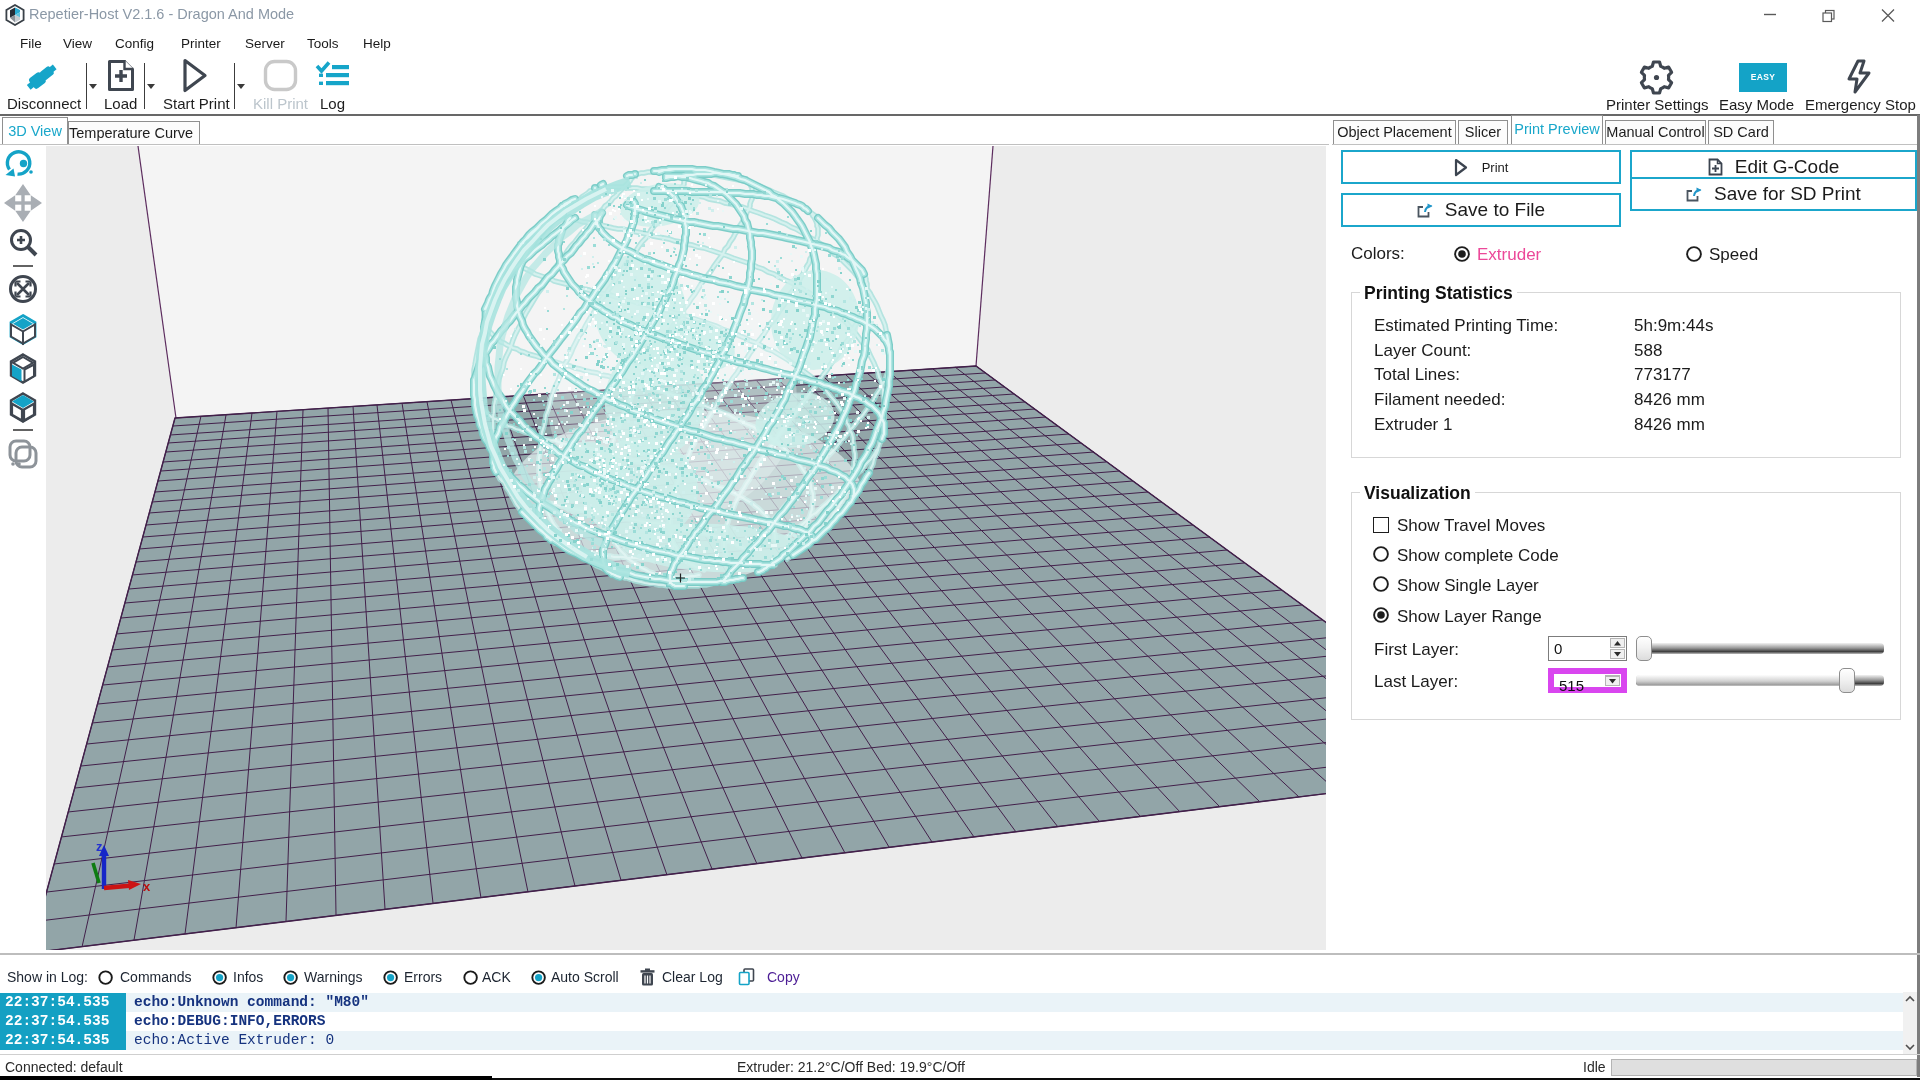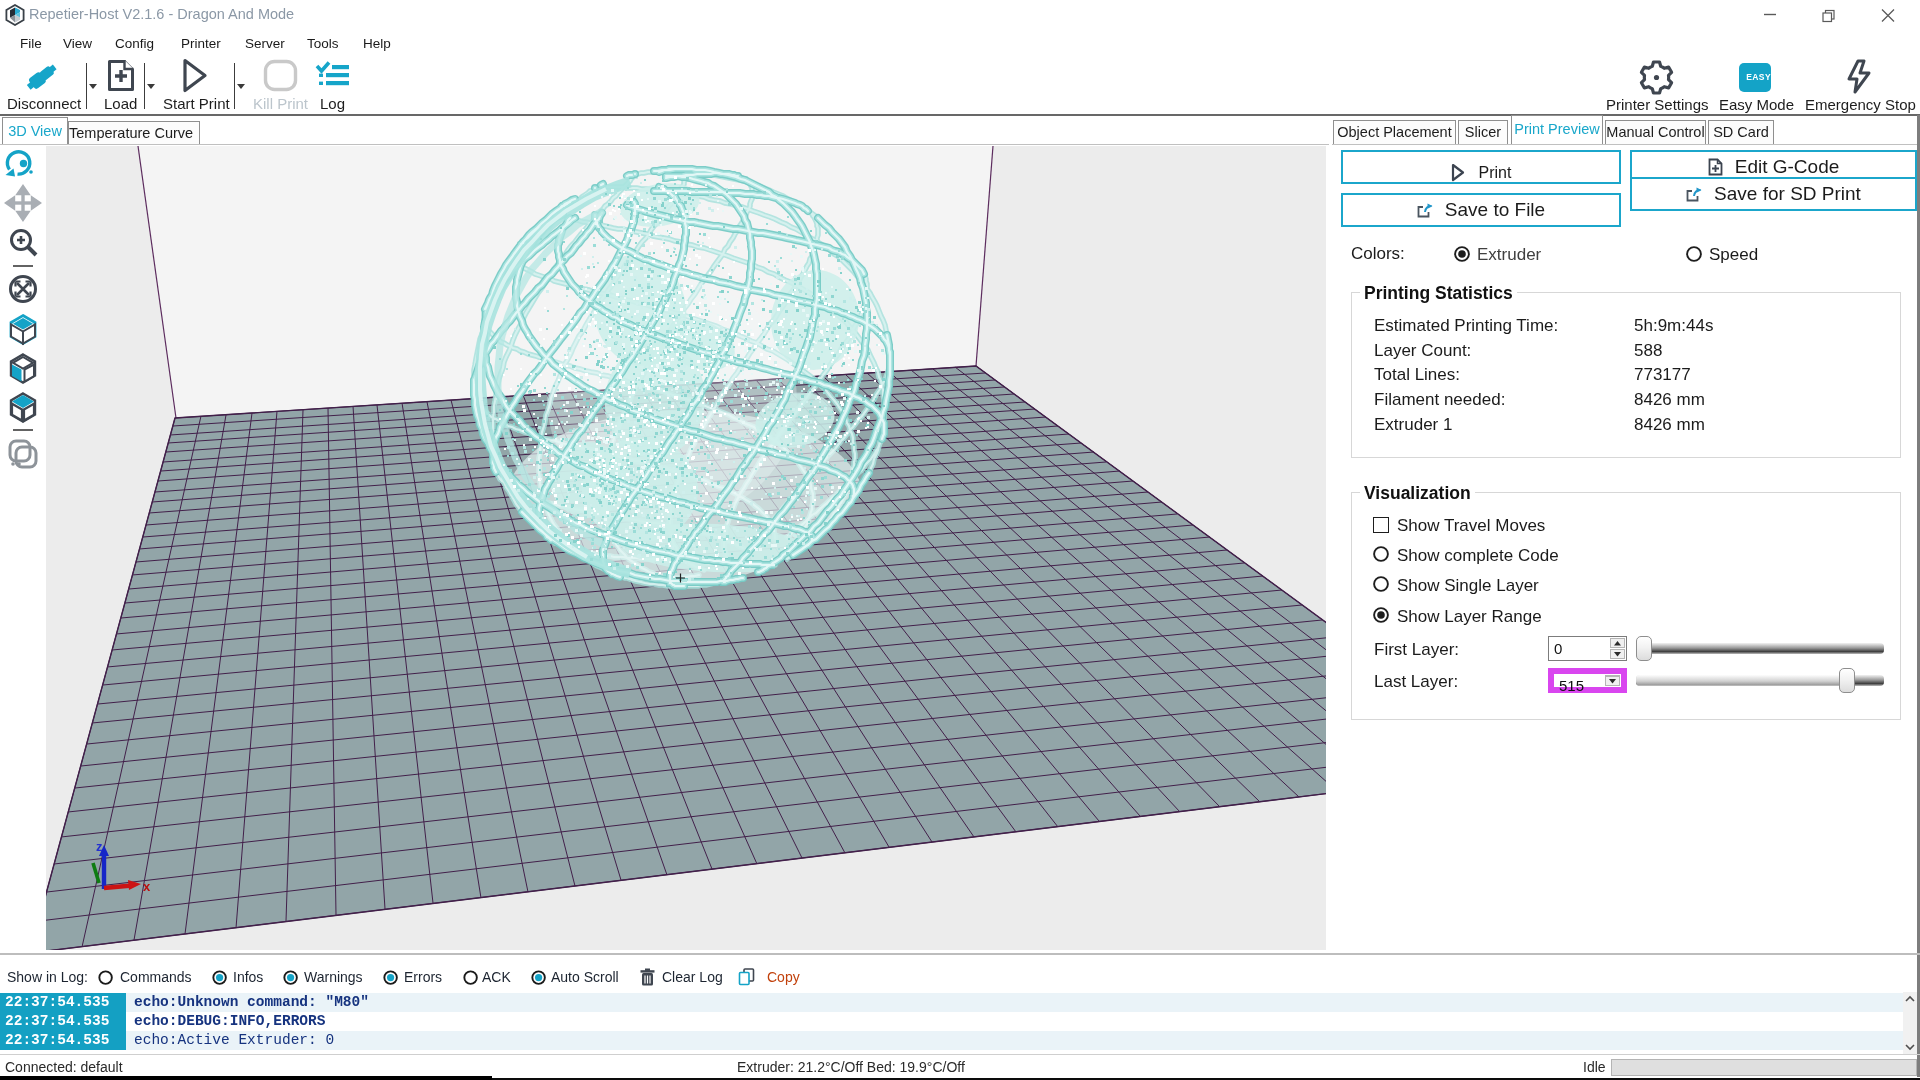--- a/index.html
+++ b/index.html
@@ -70,21 +70,21 @@
 <rect x="4" y="13.6" width="4" height="3.4" fill="#16a5c9"></rect>
 <rect x="11" y="21" width="23" height="4.2" fill="#16a5c9"></rect>
 <rect x="4" y="21.6" width="4" height="3.4" fill="#16a5c9"></rect>
 </svg>
 <div class="abs" style="left:320px;top:95px;font-size:15px;color:#1d1d1d">Log</div>
 <svg class="abs" style="left:1638px;top:59px" width="37" height="37" viewBox="0 0 37 37">
 <path d="M15.5 3 h6 l1.2 4.2 a12 12 0 0 1 3.6 2.1 l4.3-1.2 3 5.2 -3.1 3.1 a12 12 0 0 1 0 4.2 l3.1 3.1 -3 5.2 -4.3-1.2 a12 12 0 0 1 -3.6 2.1 l-1.2 4.2 h-6 l-1.2-4.2 a12 12 0 0 1 -3.6-2.1 l-4.3 1.2 -3-5.2 3.1-3.1 a12 12 0 0 1 0-4.2 l-3.1-3.1 3-5.2 4.3 1.2 a12 12 0 0 1 3.6-2.1 z" fill="none" stroke="#3f4650" stroke-width="3.2" stroke-linejoin="round"></path>
 <circle cx="18.5" cy="18.5" r="2.6" fill="#3f4650"></circle>
 </svg>
 <div class="abs" style="left:1606px;top:96px;font-size:15px;color:#1d1d1d">Printer Settings</div>
-<div class="abs" style="left:1739px;top:63px;width:32px;height:29px;border-radius:5px;background:#14a3c7;color:#fff;font-size:8.5px;font-weight:bold;text-align:right;line-height:29px;letter-spacing:.4px">EASY</div>
+<div class="abs" style="left:1739px;top:63px;width:48px;height:29px;border-radius:0;background:#14a3c7;color:#fff;font-size:8.5px;font-weight:bold;text-align:center;line-height:29px;letter-spacing:.4px">EASY</div>
 <div class="abs" style="left:1719px;top:96px;font-size:15px;color:#1d1d1d">Easy Mode</div>
 <svg class="abs" style="left:1845px;top:58px" width="28" height="38" viewBox="0 0 28 38">
 <path d="M13 3 L4 21 h8 l-2 13 L24 15 h-9 l4-12 z" fill="none" stroke="#3f4650" stroke-width="3" stroke-linejoin="round"></path>
 </svg>
 <div class="abs" style="left:1805px;top:96px;font-size:15px;color:#1d1d1d">Emergency Stop</div>
 <div class="abs" style="left:0;top:114px;width:1920px;height:1.5px;background:#686868"></div>
 <div class="abs" style="left:1917px;top:115px;width:3px;height:962px;background:#7d7d7d"></div>
 <div class="abs" style="left:0;top:143.5px;width:1329px;height:1px;background:#c0c0c0"></div>
 <div class="abs" style="left:2px;top:117px;width:66px;height:27px;background:#fff;border:1px solid #8f8f8f;border-bottom:none;font-size:14.5px;color:#19a7ca;text-align:center;line-height:26px;z-index:3">3D View</div>
 <div class="abs" style="left:68px;top:120.5px;width:132px;height:23px;background:#fcfcfc;border:1px solid #8f8f8f;border-bottom:none;font-size:14.5px;color:#1d1d1d;text-align:left;line-height:22px">Temperature Curve</div>
@@ -192,21 +192,21 @@
  <polygon points="24,17.5 24,28.5 34,22.7 34,11.7" fill="#fff" stroke="#3f4650" stroke-width="2.2"></polygon>
 </g>
 <line x1="13" y1="284" x2="33" y2="284" stroke="#3c3c3c" stroke-width="1.6"></line>
 <g stroke="#8d9399" fill="none" stroke-width="3">
  <rect x="10" y="295" width="20" height="20" rx="6"></rect>
  <rect x="16" y="301" width="20" height="20" rx="6"></rect>
  <circle cx="13" cy="318" r="1.8" fill="#8d9399" stroke="none"></circle>
  <circle cx="19" cy="318" r="1.8" fill="#8d9399" stroke="none"></circle>
 </g>
 </svg>
-<div style="position:absolute;background:#fff;border:2px solid #1ba6cb;display:flex;align-items:flex-end;justify-content:center;font-size:16px;color:#1b1b1b;left:1341px;top:150px;width:280px;height:34px">
+<div style="position:absolute;background:#fff;border:2px solid #1ba6cb;display:flex;align-items:center;justify-content:center;font-size:13px;color:#1b1b1b;left:1341px;top:150px;width:280px;height:34px">
     <svg width="14" height="19" viewBox="0 0 14 19" style="margin-right:14px">
       <path d="M2 2 L12 9.5 L2 17 Z" fill="none" stroke="#3c4450" stroke-width="2.2" stroke-linejoin="round"></path>
     </svg>
     <span>Print</span>
   </div>
 <div style="position:absolute;background:#fff;border:2px solid #1ba6cb;display:flex;align-items:center;justify-content:center;font-size:19px;color:#1b1b1b;left:1630px;top:150px;width:287px;height:34px">
     <svg width="15" height="18" viewBox="0 0 15 18" style="margin-right:12px">
       <path d="M1.5 1.5 h8 l4 4 v11 h-12 z" fill="none" stroke="#3c4450" stroke-width="1.8"></path>
       <path d="M9.5 1.5 v4 h4" fill="none" stroke="#3c4450" stroke-width="1.5"></path>
       <path d="M7.5 7 v7 M4 10.5 h7" stroke="#3c4450" stroke-width="1.8"></path>
@@ -227,21 +227,21 @@
       <path d="M8 9 c0.5-4 3-6 6.5-6" fill="none" stroke="#2196c9" stroke-width="2"></path>
       <polygon points="15.5,3 10.5,0.5 10.5,5.8" fill="#2196c9"></polygon>
     </svg>
     <span>Save for SD Print</span>
   </div>
 <div class="abs" style="left:1351px;top:244px;font-size:17px;color:#1b1b1b">Colors:</div>
 <svg class="abs" style="left:1454.0px;top:245.5px" width="16.0" height="16.0" viewBox="0 0 16.0 16.0">
     <circle cx="8.0" cy="8.0" r="6.9" fill="#fff" stroke="#1e1e1e" stroke-width="1.9"></circle>
     <circle cx="8.0" cy="8.0" r="3.8" fill="#1e1e1e"></circle>
   </svg>
-<div class="abs" style="left:1477px;top:245px;font-size:17px;color:#404040">Extruder</div>
+<div class="abs" style="left:1477px;top:245px;font-size:17px;color:#ec4899">Extruder</div>
 <svg class="abs" style="left:1686.0px;top:245.5px" width="16.0" height="16.0" viewBox="0 0 16.0 16.0">
     <circle cx="8.0" cy="8.0" r="6.9" fill="#fff" stroke="#1e1e1e" stroke-width="1.9"></circle>
   </svg>
 <div class="abs" style="left:1709px;top:245px;font-size:17px;color:#1b1b1b">Speed</div>
 <div class="abs" style="left:1351px;top:292px;width:550px;height:166px;border:1px solid #d7d7d7"></div>
 <div class="abs" style="left:1360px;top:283px;background:#fff;padding:0 4px;font-size:17.5px;font-weight:bold;color:#111">Printing Statistics</div>
 <div class="abs" style="left:1374px;top:316px;font-size:17px;color:#1b1b1b">Estimated Printing Time:</div>
 <div class="abs" style="left:1634px;top:316px;font-size:17px;color:#1b1b1b">5h:9m:44s</div>
 <div class="abs" style="left:1374px;top:341px;font-size:17px;color:#1b1b1b">Layer Count:</div>
 <div class="abs" style="left:1634px;top:341px;font-size:17px;color:#1b1b1b">588</div>
@@ -335,21 +335,21 @@
 <rect x="2" y="5" width="11" height="12.5" rx="1.5" fill="#3f4650"></rect>
 <rect x="0.5" y="2.2" width="14" height="2.4" fill="#3f4650"></rect>
 <rect x="5" y="0.5" width="5" height="2.4" fill="#3f4650"></rect>
 <path d="M5 7.5 v8 M7.5 7.5 v8 M10 7.5 v8" stroke="#fff" stroke-width="1.2"></path>
 </svg>
 <div class="abs" style="left:662px;top:969px;font-size:14px;color:#1c2430">Clear Log</div>
 <svg class="abs" style="left:738px;top:968px" width="17" height="18" viewBox="0 0 17 18">
 <rect x="6" y="1" width="9.5" height="12" rx="1" fill="#fff" stroke="#3f4650" stroke-width="1.6"></rect>
 <rect x="1.5" y="4.5" width="9.5" height="12" rx="1" fill="#fff" stroke="#14a3c7" stroke-width="1.6"></rect>
 </svg>
-<div class="abs" style="left:767px;top:969px;font-size:14px;color:#c2410c">Copy</div>
+<div class="abs" style="left:767px;top:969px;font-size:14px;color:#4c1d95">Copy</div>
 <div class="abs" style="left:0;top:992.5px;width:1903px;height:19px;background:#eaf3f8"></div>
 <div class="abs" style="left:0;top:992.5px;width:126px;height:19px;background:#14a0c3;color:#fff;font-family:'Liberation Mono',monospace;font-size:14.5px;font-weight:bold;line-height:19px;padding-left:5px">22:37:54.535</div>
 <div class="abs" style="left:134px;top:992.5px;height:19px;color:#16337f;font-family:'Liberation Mono',monospace;font-size:14.5px;font-weight:bold;line-height:19px">echo:Unknown command: "M80"</div>
 <div class="abs" style="left:0;top:1011.5px;width:1903px;height:19px;background:#ffffff"></div>
 <div class="abs" style="left:0;top:1011.5px;width:126px;height:19px;background:#14a0c3;color:#fff;font-family:'Liberation Mono',monospace;font-size:14.5px;font-weight:bold;line-height:19px;padding-left:5px">22:37:54.535</div>
 <div class="abs" style="left:134px;top:1011.5px;height:19px;color:#16337f;font-family:'Liberation Mono',monospace;font-size:14.5px;font-weight:bold;line-height:19px">echo:DEBUG:INFO,ERRORS</div>
 <div class="abs" style="left:0;top:1030.5px;width:1903px;height:19px;background:#eaf3f8"></div>
 <div class="abs" style="left:0;top:1030.5px;width:126px;height:19px;background:#14a0c3;color:#fff;font-family:'Liberation Mono',monospace;font-size:14.5px;font-weight:bold;line-height:19px;padding-left:5px">22:37:54.535</div>
 <div class="abs" style="left:134px;top:1030.5px;height:19px;color:#16337f;font-family:'Liberation Mono',monospace;font-size:14.5px;font-weight:normal;line-height:19px">echo:Active Extruder: 0</div>
 <div class="abs" style="left:1903px;top:992px;width:14px;height:62px;background:#f1f1f1"></div>

